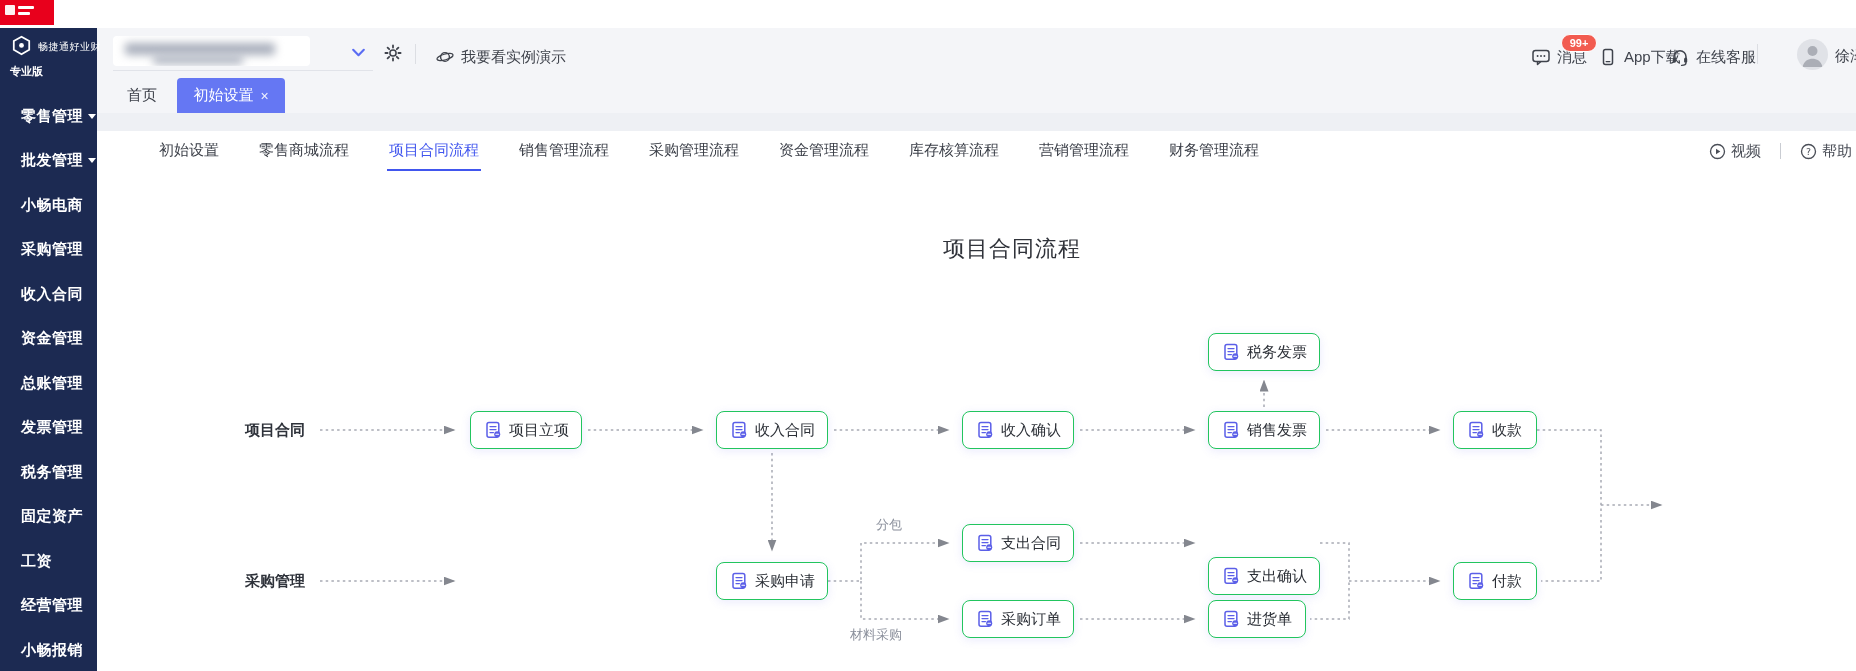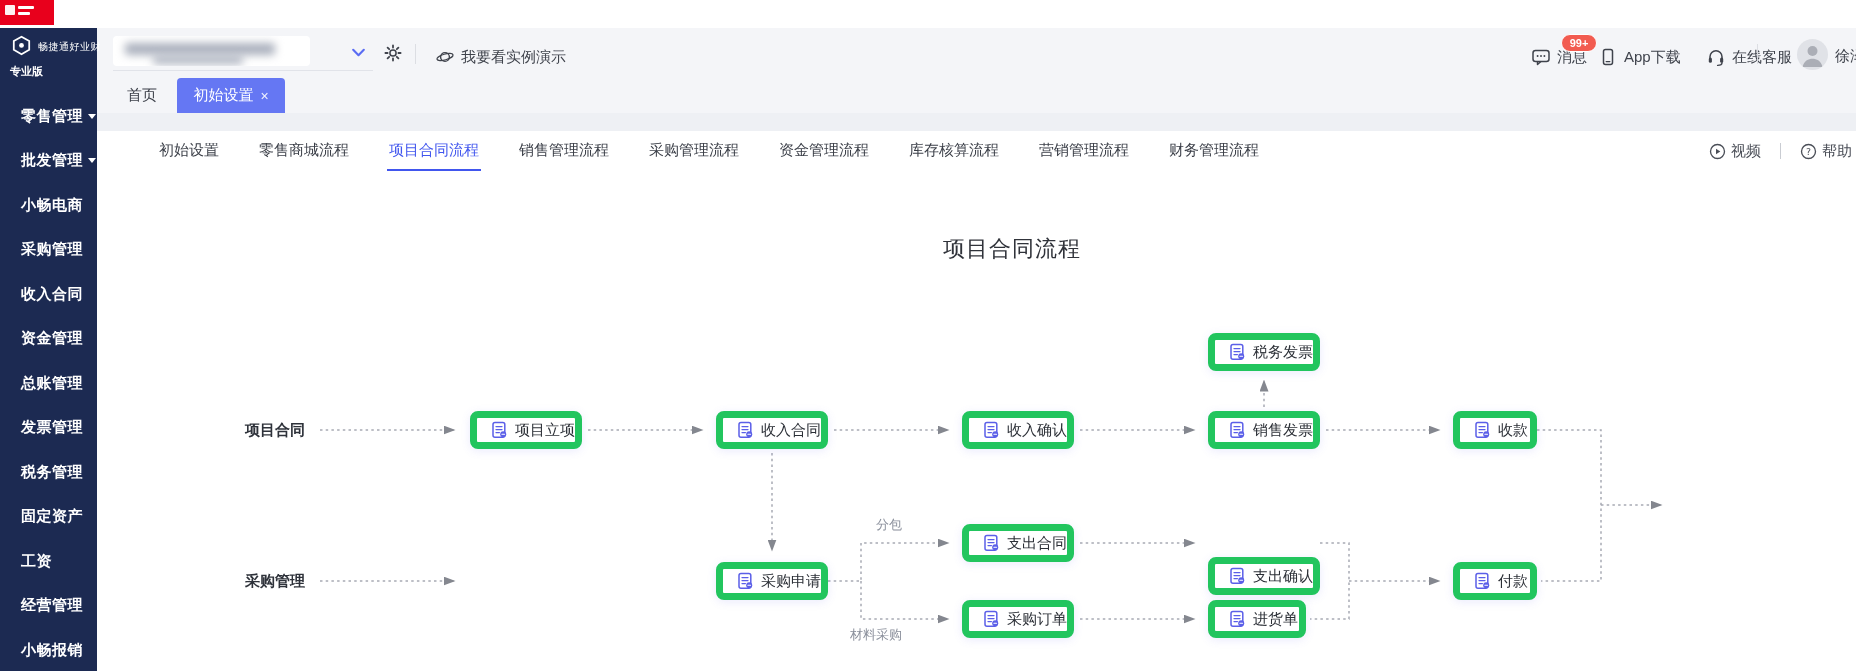--- a/index.html
+++ b/index.html
@@ -48,21 +48,21 @@
   .flowtabs { position:absolute; left:97px; top:131px; width:1759px; height:40px; background:#fff; display:flex; align-items:center; padding-left:60px; }
   .ftab { font-size:15px; color:#3a3e47; margin-right:36px; padding:10px 2px 9px; cursor:pointer; border-bottom:2px solid transparent; white-space:nowrap; }
   .ftab.active { color:#4156ee; border-bottom-color:#4156ee; }
   .tab-extras { position:absolute; right:4px; top:0; height:40px; display:flex; align-items:center; gap:19px; font-size:15px; color:#4a4e57; }
   .tab-extras .ex { display:flex; align-items:center; gap:5px; cursor:pointer; white-space:nowrap; }
   .ex-div { width:1px; height:16px; background:#c9ccd2; }
 
   
   .diagram-title { position:absolute; left:1012px; top:234px; transform:translateX(-50%); font-size:22px; color:#30333a; font-weight:500; letter-spacing:1px; }
   .connectors { position:absolute; left:0; top:0; width:1856px; height:671px; z-index:1; pointer-events:none; }
-  .fnode { position:absolute; z-index:2; height:38px; background:#fff; border:7px solid #22c55e; border-radius:8px; box-shadow:0 2px 10px rgba(99,102,241,.13); display:flex; align-items:center; gap:7px; padding:12px 13px; font-size:15px; color:#2b2f36; cursor:pointer; white-space:nowrap; }
+  .fnode { position:absolute; z-index:2; height:38px; background:#fff; border:1px solid #22c55e; border-radius:8px; box-shadow:0 2px 10px rgba(99,102,241,.13); display:flex; align-items:center; gap:7px; padding:12px 13px; font-size:15px; color:#2b2f36; cursor:pointer; white-space:nowrap; }
   .nicon { width:18px; height:18px; flex:0 0 18px; }
   .row-label { position:absolute; z-index:2; font-size:15px; font-weight:700; color:#2e323a; }
   .edge-label { position:absolute; z-index:2; font-size:13px; color:#8b909c; }
   .icon-svg { display:block; }
 </style>
 </head>
 <body>
 
 <svg width="0" height="0" style="position:absolute">
   <defs>
@@ -129,21 +129,21 @@
     <div class="msg-badge">99+</div>
 
     <div class="tb-item" style="left:1598px;">
       <svg class="icon-svg" width="20" height="20" viewBox="0 0 20 20">
         <rect x="5.5" y="2.4" width="9" height="15.2" rx="2" fill="none" stroke="#3f434c" stroke-width="1.5"></rect>
         <path d="M8.2 14.6h3.6" stroke="#3f434c" stroke-width="1.4" stroke-linecap="round"></path>
       </svg>
       <span>App下载</span>
     </div>
 
-    <div class="tb-item" style="left:1670px;padding-left:36px;">
+    <div class="tb-item" style="left:1670px;">
       <svg class="icon-svg" width="20" height="20" viewBox="0 0 20 20">
         <path d="M4 12v-2.2a6 6 0 0 1 12 0V12" fill="none" stroke="#3f434c" stroke-width="1.5"></path>
         <rect x="2.8" y="10.6" width="3.1" height="5.2" rx="1.5" fill="#3f434c"></rect>
         <rect x="14.1" y="10.6" width="3.1" height="5.2" rx="1.5" fill="#3f434c"></rect>
         <path d="M16 15.8c0 1.9-2.2 2.6-4.4 2.6" fill="none" stroke="#3f434c" stroke-width="1.4" stroke-linecap="round"></path>
       </svg>
       <span>在线客服</span>
     </div>
 
     <div class="tb-divider" style="left:1757px;"></div>

